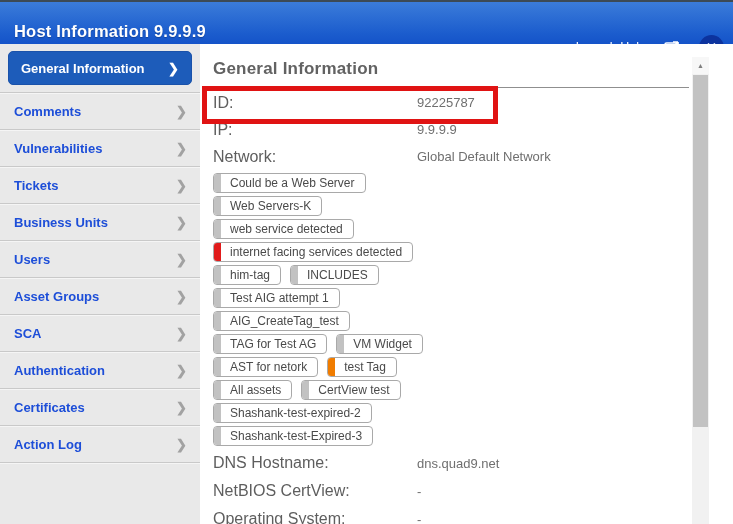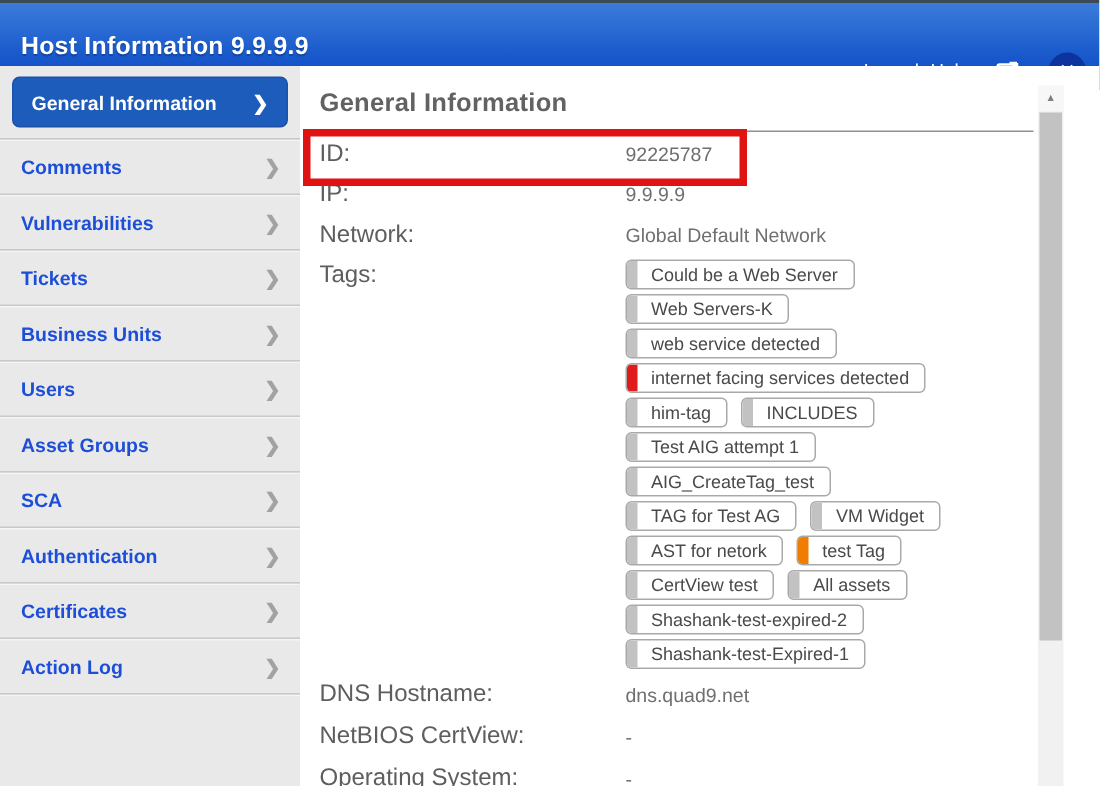--- a/index.html
+++ b/index.html
@@ -172,21 +172,20 @@
       </div>
       <div class="field-row">
         <div class="field-label">IP:</div>
         <div class="field-value">9.9.9.9</div>
       </div>
       <div class="field-row">
         <div class="field-label">Network:</div>
         <div class="field-value">Global Default Network</div>
       </div>
       <div class="field-row tags-row">
-        <div class="field-label">Tags:</div>
         <div class="tags-block">
           <div class="tag-line">
             <span class="tag-chip">
               <span class="tag-bar" style="background: rgb(194, 194, 194);"></span>
               <span class="tag-text">Could be a Web Server</span>
             </span>
           </div>
           <div class="tag-line">
             <span class="tag-chip">
               <span class="tag-bar" style="background: rgb(194, 194, 194);"></span>
@@ -243,37 +242,37 @@
               <span class="tag-text">AST for netork</span>
             </span>
             <span class="tag-chip">
               <span class="tag-bar" style="background: rgb(240, 124, 0);"></span>
               <span class="tag-text">test Tag</span>
             </span>
           </div>
           <div class="tag-line">
             <span class="tag-chip">
               <span class="tag-bar" style="background: rgb(194, 194, 194);"></span>
+              <span class="tag-text">All assets</span>
+            </span>
+            <span class="tag-chip">
+              <span class="tag-bar" style="background: rgb(194, 194, 194);"></span>
               <span class="tag-text">CertView test</span>
             </span>
-            <span class="tag-chip">
-              <span class="tag-bar" style="background: rgb(194, 194, 194);"></span>
-              <span class="tag-text">All assets</span>
-            </span>
           </div>
           <div class="tag-line">
             <span class="tag-chip">
               <span class="tag-bar" style="background: rgb(194, 194, 194);"></span>
               <span class="tag-text">Shashank-test-expired-2</span>
             </span>
           </div>
           <div class="tag-line">
             <span class="tag-chip">
               <span class="tag-bar" style="background: rgb(194, 194, 194);"></span>
-              <span class="tag-text">Shashank-test-Expired-1</span>
+              <span class="tag-text">Shashank-test-Expired-3</span>
             </span>
           </div>
         </div>
       </div>
       <div class="field-row tall">
         <div class="field-label">DNS Hostname:</div>
         <div class="field-value">dns.quad9.net</div>
       </div>
       <div class="field-row tall">
         <div class="field-label">NetBIOS CertView:</div>

